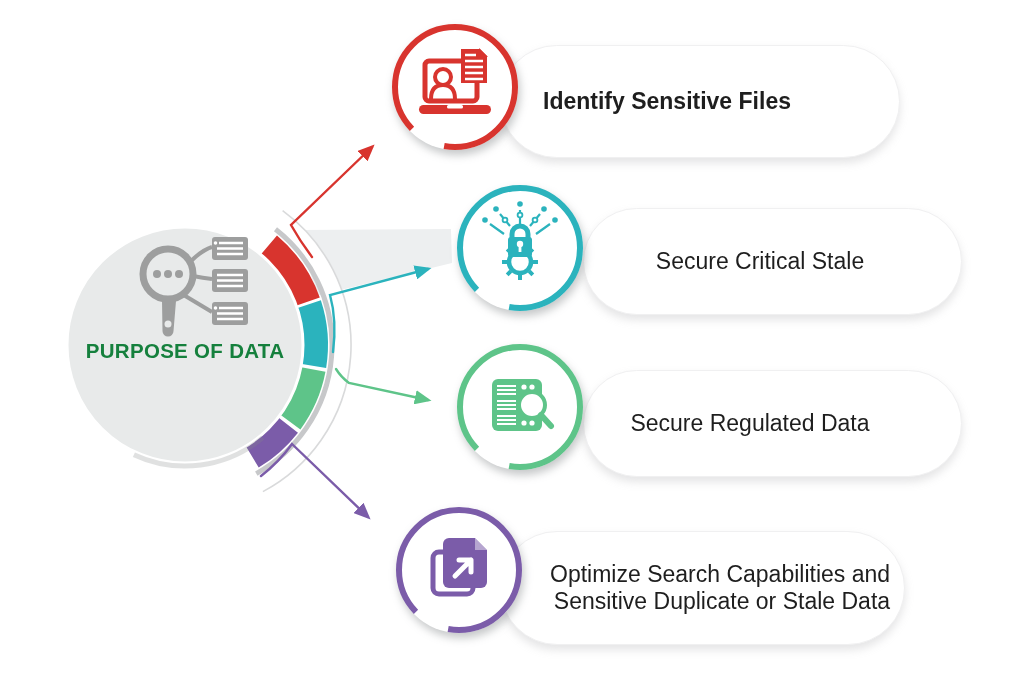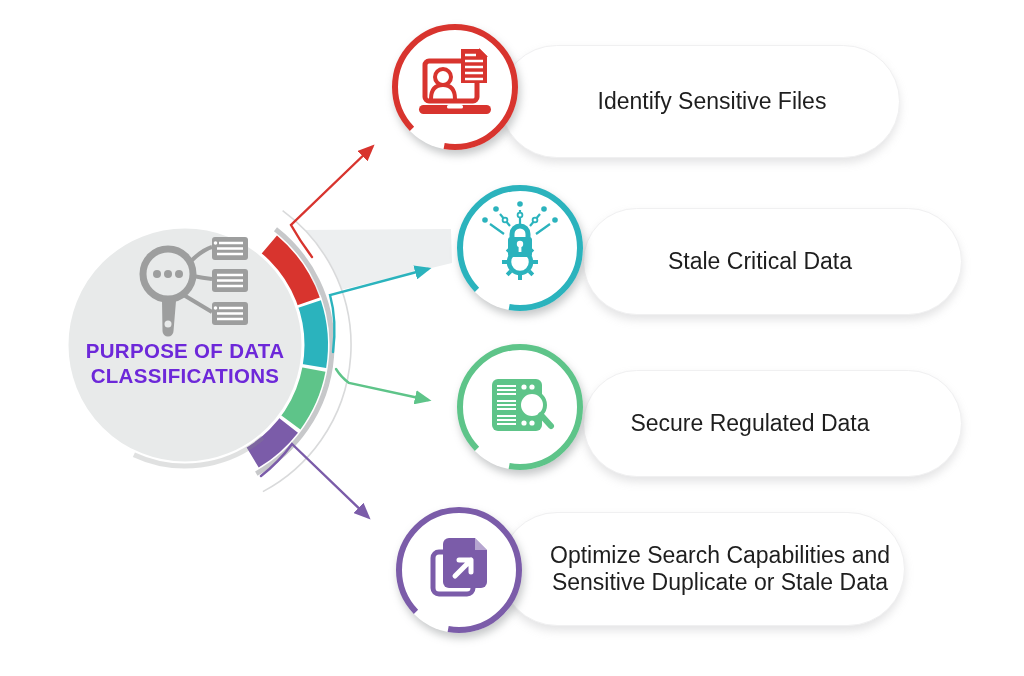--- a/index.html
+++ b/index.html
@@ -4,34 +4,34 @@
 <style>
   html,body{margin:0;padding:0;background:#fff;}
   #stage{
     position:relative;width:1024px;height:676px;background:#ffffff;overflow:hidden;
     font-family:"Liberation Sans",sans-serif;color:#1e1e1e;
   }
   #infographic-svg{position:absolute;left:0;top:0;z-index:0;}
   .center-title{
     position:absolute;left:30px;top:338px;width:310px;z-index:3;
     text-align:center;font-weight:bold;font-size:20.5px;line-height:25px;
-    letter-spacing:.3px;color:#6d28d9;
+    letter-spacing:.3px;color:#15803d;
   }
   .center-title span{display:block;}
   .pill{
     position:absolute;z-index:1;background:#ffffff;
     border:1px solid #f0f0f1;border-radius:60px;
     box-shadow:0 5px 9px rgba(160,163,165,.28);
     display:flex;align-items:center;
     font-size:23px;color:#1e1e1e;line-height:27px;
   }
-  .pill-1{left:500px;top:45px;width:400px;height:113px;justify-content:center;padding-left:42px;padding-right:18px;box-sizing:border-box;}
+  .pill-1{left:500px;top:45px;width:400px;height:113px;padding-left:42px;padding-right:18px;box-sizing:border-box;font-weight:bold;}
   .pill-2{left:583px;top:208px;width:379px;height:107px;justify-content:center;padding-right:25px;box-sizing:border-box;}
   .pill-3{left:583px;top:370px;width:379px;height:107px;justify-content:center;padding-right:45px;box-sizing:border-box;}
-  .pill-4{left:500px;top:512px;width:405px;height:114px;justify-content:flex-start;padding-left:49px;box-sizing:border-box;text-align:center;}
+  .pill-4{left:500px;top:531px;width:405px;height:114px;justify-content:flex-start;padding-left:49px;box-sizing:border-box;text-align:right;}
   .pill-4 .lines span{display:block;}
   .icon-circle{position:absolute;z-index:2;width:132px;height:132px;}
   .icon-circle svg{filter:drop-shadow(2px 5px 4px rgba(105,110,112,.38));}
   .ic-1{left:389px;top:21px;}
   .ic-2{left:454px;top:182px;}
   .ic-3{left:454px;top:341px;}
   .ic-4{left:393px;top:504px;}
 </style>
 </head>
 <body>
@@ -101,21 +101,20 @@
     <g fill="none" stroke-width="2.4" stroke-linecap="round">
       <path d="M 312 257 Q 300 241 291 225 L 372 147" stroke="#d8342e" marker-end="url(#ah-red)"></path>
       <path d="M 333 352 Q 337 320 330 295 L 428 269" stroke="#2bb3bd" marker-end="url(#ah-teal)"></path>
       <path d="M 336 369 Q 341 377 349 383 L 428 400" stroke="#5ec489" marker-end="url(#ah-green)"></path>
       <path d="M 261 476 Q 279 462 292 444 L 368 517" stroke="#7b5ca9" marker-end="url(#ah-purple)"></path>
     </g>
   </svg>
 
   <div class="center-title">
     <span>PURPOSE OF DATA</span>
-    <span>CLASSIFICATIONS</span>
   </div>
 
   <div class="pill pill-1">
     <span>Identify Sensitive Files</span>
   </div>
   <div class="icon-circle ic-1">
     <svg width="132" height="132" viewBox="0 0 132 132">
       <circle cx="66" cy="66" r="63" fill="#ffffff"></circle>
       <circle cx="66" cy="66" r="60" fill="none" stroke="#d8342e" stroke-width="6" stroke-dasharray="105 37 235"></circle>
       <g>
@@ -128,21 +127,21 @@
         <g stroke="#ffffff" stroke-width="2.5">
           <path d="M76 34 H87 M76 40 H94 M76 46 H94 M76 52 H94 M76 58 H94"></path>
         </g>
         <rect x="30" y="84" width="72" height="9" rx="4.5" fill="#d8342e"></rect>
         <rect x="58" y="84" width="16" height="3.5" rx="1.5" fill="#ffffff"></rect>
       </g>
     </svg>
   </div>
 
   <div class="pill pill-2">
-    <span>Stale Critical Data</span>
+    <span>Secure Critical Stale</span>
   </div>
   <div class="icon-circle ic-2">
     <svg width="132" height="132" viewBox="0 0 132 132">
       <circle cx="66" cy="66" r="63" fill="#ffffff"></circle>
       <circle cx="66" cy="66" r="60" fill="none" stroke="#2bb3bd" stroke-width="6" stroke-dasharray="105 37 235"></circle>
       <g>
         <g stroke="#2bb3bd" stroke-width="2.2" fill="none">
           <path d="M66 42 V28 M56 44 L46 32 M76 44 L86 32 M50 52 L36 42 M82 52 L96 42"></path>
         </g>
         <g fill="#2bb3bd">

